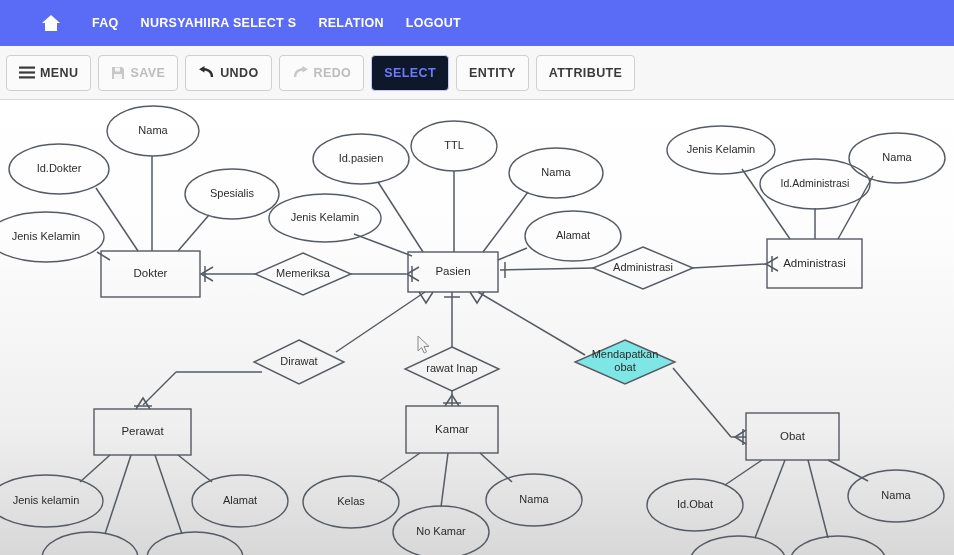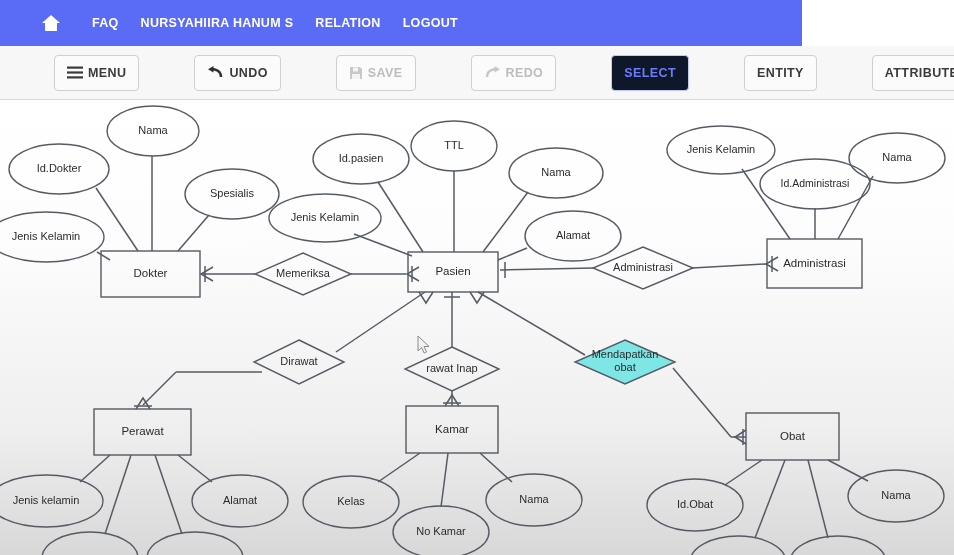--- a/index.html
+++ b/index.html
@@ -7,21 +7,21 @@
     margin: 0; padding: 0;
     width: 954px; height: 555px;
     overflow: hidden;
     background: #ffffff;
     font-family: "Liberation Sans", sans-serif;
   }
 
   
   #navbar {
     position: absolute; top: 0; left: 0;
-    width: 802px; height: 46px;
+    width: 954px; height: 46px;
     background: #5a6bf5;
     display: flex; align-items: center;
     padding-left: 38px;
     gap: 0px;
   }
   #navbar .nav-home {
     width: 26px; height: 26px;
     display: flex; align-items: center; justify-content: center;
     margin-right: 28px;
     cursor: pointer;
@@ -57,21 +57,20 @@
     display: flex; align-items: center; justify-content: center;
     gap: 5px;
     padding: 0 12px;
     font-size: 12.5px;
     font-weight: bold;
     letter-spacing: 0.4px;
     color: #3a3a3a;
     white-space: nowrap;
     cursor: pointer;
     flex: none;
-    margin-left: 48px;
   }
   .tb-btn.disabled { color: #bdbdbd; cursor: default; }
   .tb-btn.active {
     color: #6b7bfb;
     border-color: #c2c9fb;
     background: #0f172a;
   }
   .tb-ico { display: inline-flex; align-items: center; }
 
   
@@ -99,61 +98,61 @@
 </head>
 <body>
 
 <div id="navbar">
   <span class="nav-home">
     <svg width="22" height="20" viewBox="0 0 22 20" aria-hidden="true">
       <path d="M11 2 L2 10 H5 V18 H17 V10 H20 Z" fill="#ffffff"></path>
     </svg>
   </span>
   <a class="nav-link">FAQ</a>
-  <a class="nav-link">NURSYAHIIRA HANUM S</a>
+  <a class="nav-link">NURSYAHIIRA SELECT S</a>
   <a class="nav-link">RELATION</a>
   <a class="nav-link">LOGOUT</a>
 </div>
 
 <div id="toolbar">
 
   <div class="tb-btn">
     <span class="tb-ico">
       <svg width="16" height="13" viewBox="0 0 16 13">
           <g fill="#3a3a3a">
         <rect x="0" y="0.5" width="16" height="2.2"></rect>
             <rect x="0" y="5.4" width="16" height="2.2"></rect>
             <rect x="0" y="10.3" width="16" height="2.2"></rect>
       </g>
         </svg>
     </span>
     <span>MENU</span>
-  </div>
-
-  <div class="tb-btn">
-    <span class="tb-ico">
-      <svg width="17" height="13" viewBox="0 0 17 13">
-        <path d="M14 11 C14 5 9 3 4 3" stroke="#2f2f2f" stroke-width="2.4" fill="none"></path>
-        <path d="M6.5 0 L1 3.2 L6.5 6.4 Z" fill="#2f2f2f"></path>
-      </svg>
-    </span>
-    <span>UNDO</span>
   </div>
 
   <div class="tb-btn disabled">
     <span class="tb-ico">
       <svg width="14" height="14" viewBox="0 0 14 14">
         <path d="M1 1 h10 l2 2 v10 H1 Z" fill="#c8c8c8"></path>
         <rect x="4" y="1.5" width="5" height="4" fill="#f4f4f4"></rect>
         <rect x="3" y="8" width="8" height="5" fill="#f4f4f4"></rect>
       </svg>
     </span>
     <span>SAVE</span>
   </div>
 
+  <div class="tb-btn">
+    <span class="tb-ico">
+      <svg width="17" height="13" viewBox="0 0 17 13">
+        <path d="M14 11 C14 5 9 3 4 3" stroke="#2f2f2f" stroke-width="2.4" fill="none"></path>
+        <path d="M6.5 0 L1 3.2 L6.5 6.4 Z" fill="#2f2f2f"></path>
+      </svg>
+    </span>
+    <span>UNDO</span>
+  </div>
+
   <div class="tb-btn disabled">
     <span class="tb-ico">
       <svg width="17" height="13" viewBox="0 0 17 13">
         <path d="M3 11 C3 5 8 3 13 3" stroke="#c8c8c8" stroke-width="2.4" fill="none"></path>
         <path d="M10.5 0 L16 3.2 L10.5 6.4 Z" fill="#c8c8c8"></path>
       </svg>
     </span>
     <span>REDO</span>
   </div>
 

